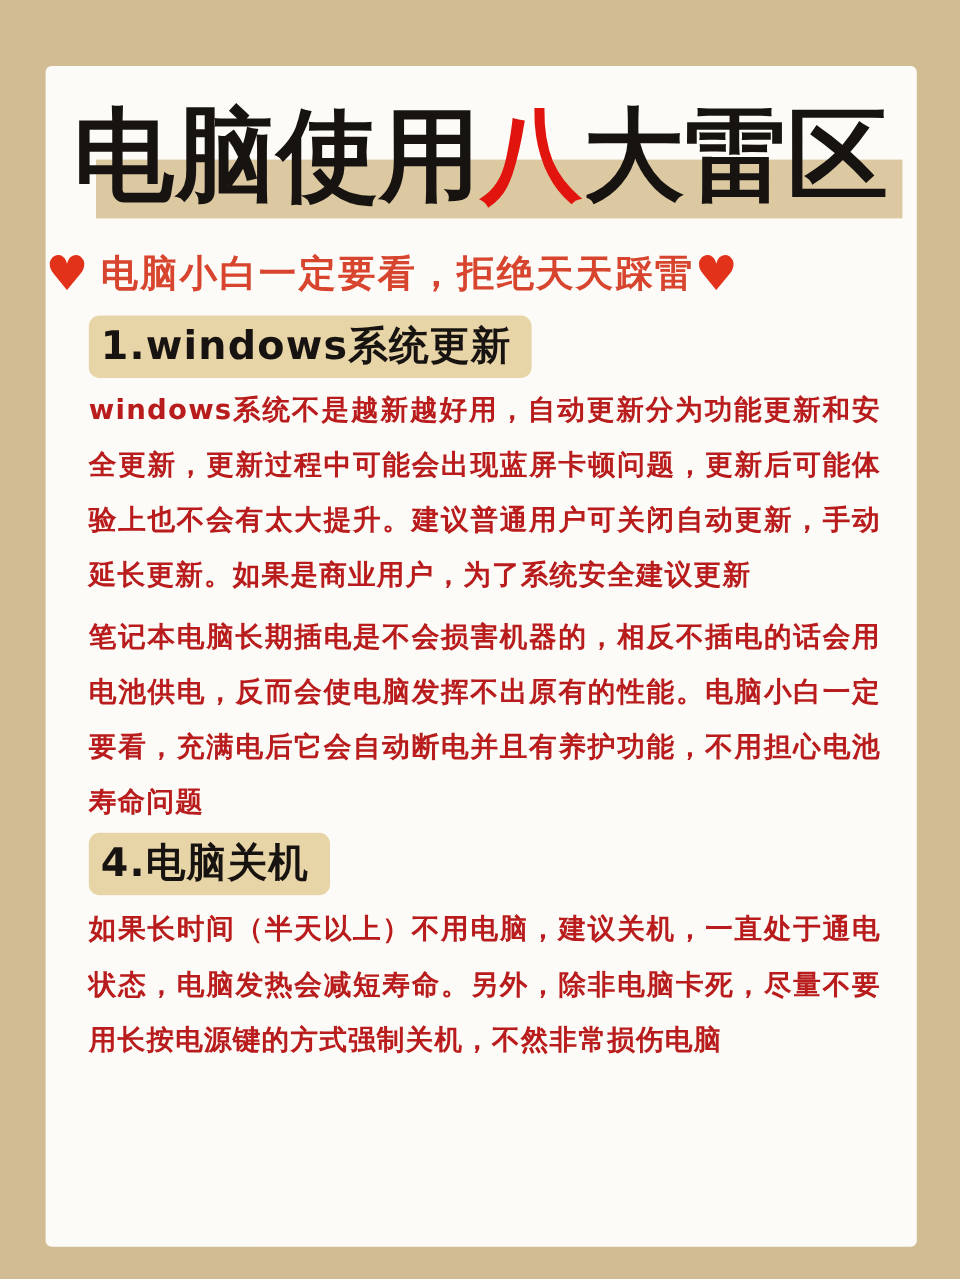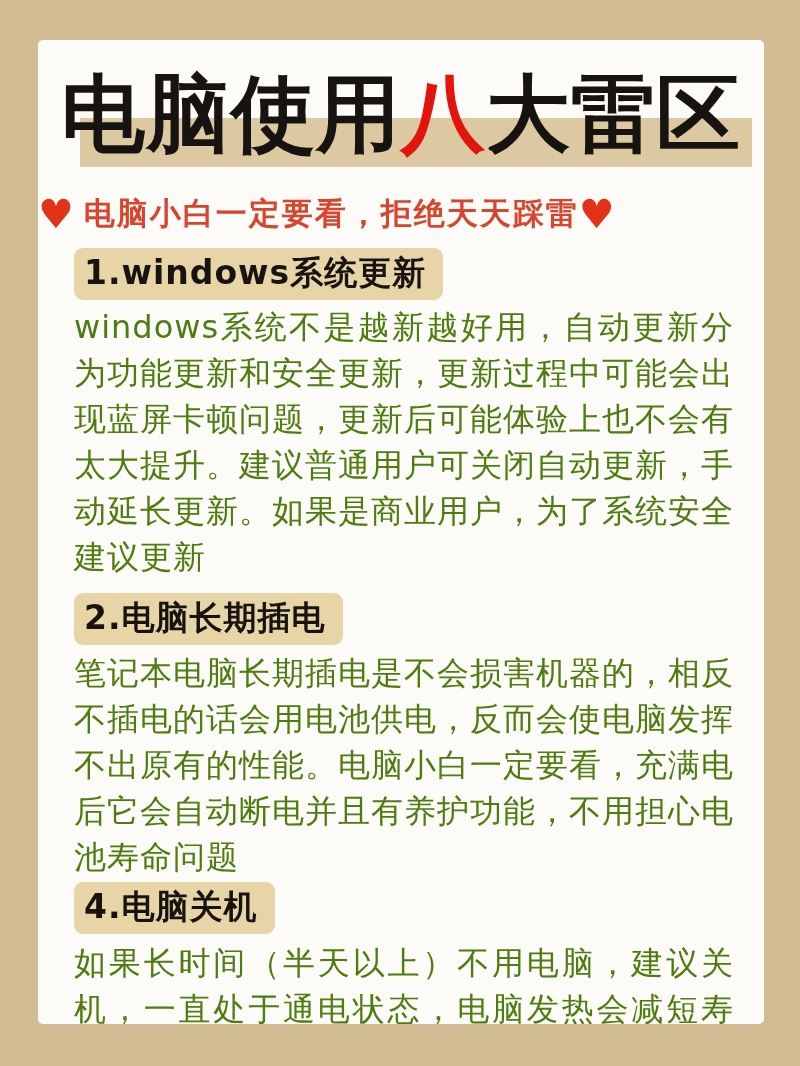--- a/index.html
+++ b/index.html
@@ -10,21 +10,21 @@
     width: 800px;
     height: 1066px;
     background: #d2bc93;           
     font-family: "DejaVu Sans", sans-serif;
     overflow: hidden;
   }
 
   .panel {
     position: absolute;
     left: 38px;
-    top: 40px;
+    top: 55px;
     width: 726px;
     height: 984px;
     background: #fcfbf7;           
     border-radius: 5px;
     overflow: hidden;
   }
 
   
   .title-wrap {
     position: relative;
@@ -86,24 +86,24 @@
     font-weight: 800;
     color: #171310;
     letter-spacing: 1px;
   }
   .h1 { margin-top: 12px; }
   .h2 { margin-top: 13px; }
   .h3 { margin-top: 2px; }
 
   .sec-body {
     margin: 4px 0 0 0;
-    font-size: 32px;
+    font-size: 23px;
     line-height: 46px;
-    font-weight: 400;
-    color: #4d7c0f;
+    font-weight: 700;
+    color: #b91c1c;
     letter-spacing: 1px;
     text-align: justify;
     text-justify: inter-ideograph;
   }
   .b2 { margin-top: 5px; }
   .b3 { margin-top: 6px; }
 </style>
 </head>
 <body>
 
@@ -115,21 +115,20 @@
       <div class="title-text"><span>电脑使用</span><span class="red">八</span><span>大雷区</span></div>
     </div>
 
     <div class="subtitle"><span class="heart left">♥</span><span>电脑小白一定要看，拒绝天天踩雷</span><span class="heart">♥</span></div>
 
     <div class="content">
 
       <div class="sec-heading h1">1.windows系统更新</div>
       <p class="sec-body b1">windows系统不是越新越好用，自动更新分为功能更新和安全更新，更新过程中可能会出现蓝屏卡顿问题，更新后可能体验上也不会有太大提升。建议普通用户可关闭自动更新，手动延长更新。如果是商业用户，为了系统安全建议更新</p>
 
-      <div class="sec-heading h2">2.电脑长期插电</div>
       <p class="sec-body b2">笔记本电脑长期插电是不会损害机器的，相反不插电的话会用电池供电，反而会使电脑发挥不出原有的性能。电脑小白一定要看，充满电后它会自动断电并且有养护功能，不用担心电池寿命问题</p>
 
       <div class="sec-heading h3">4.电脑关机</div>
       <p class="sec-body b3">如果长时间（半天以上）不用电脑，建议关机，一直处于通电状态，电脑发热会减短寿命。另外，除非电脑卡死，尽量不要用长按电源键的方式强制关机，不然非常损伤电脑</p>
 
     </div>
   </div>
 </div>
 
 </body></html>

